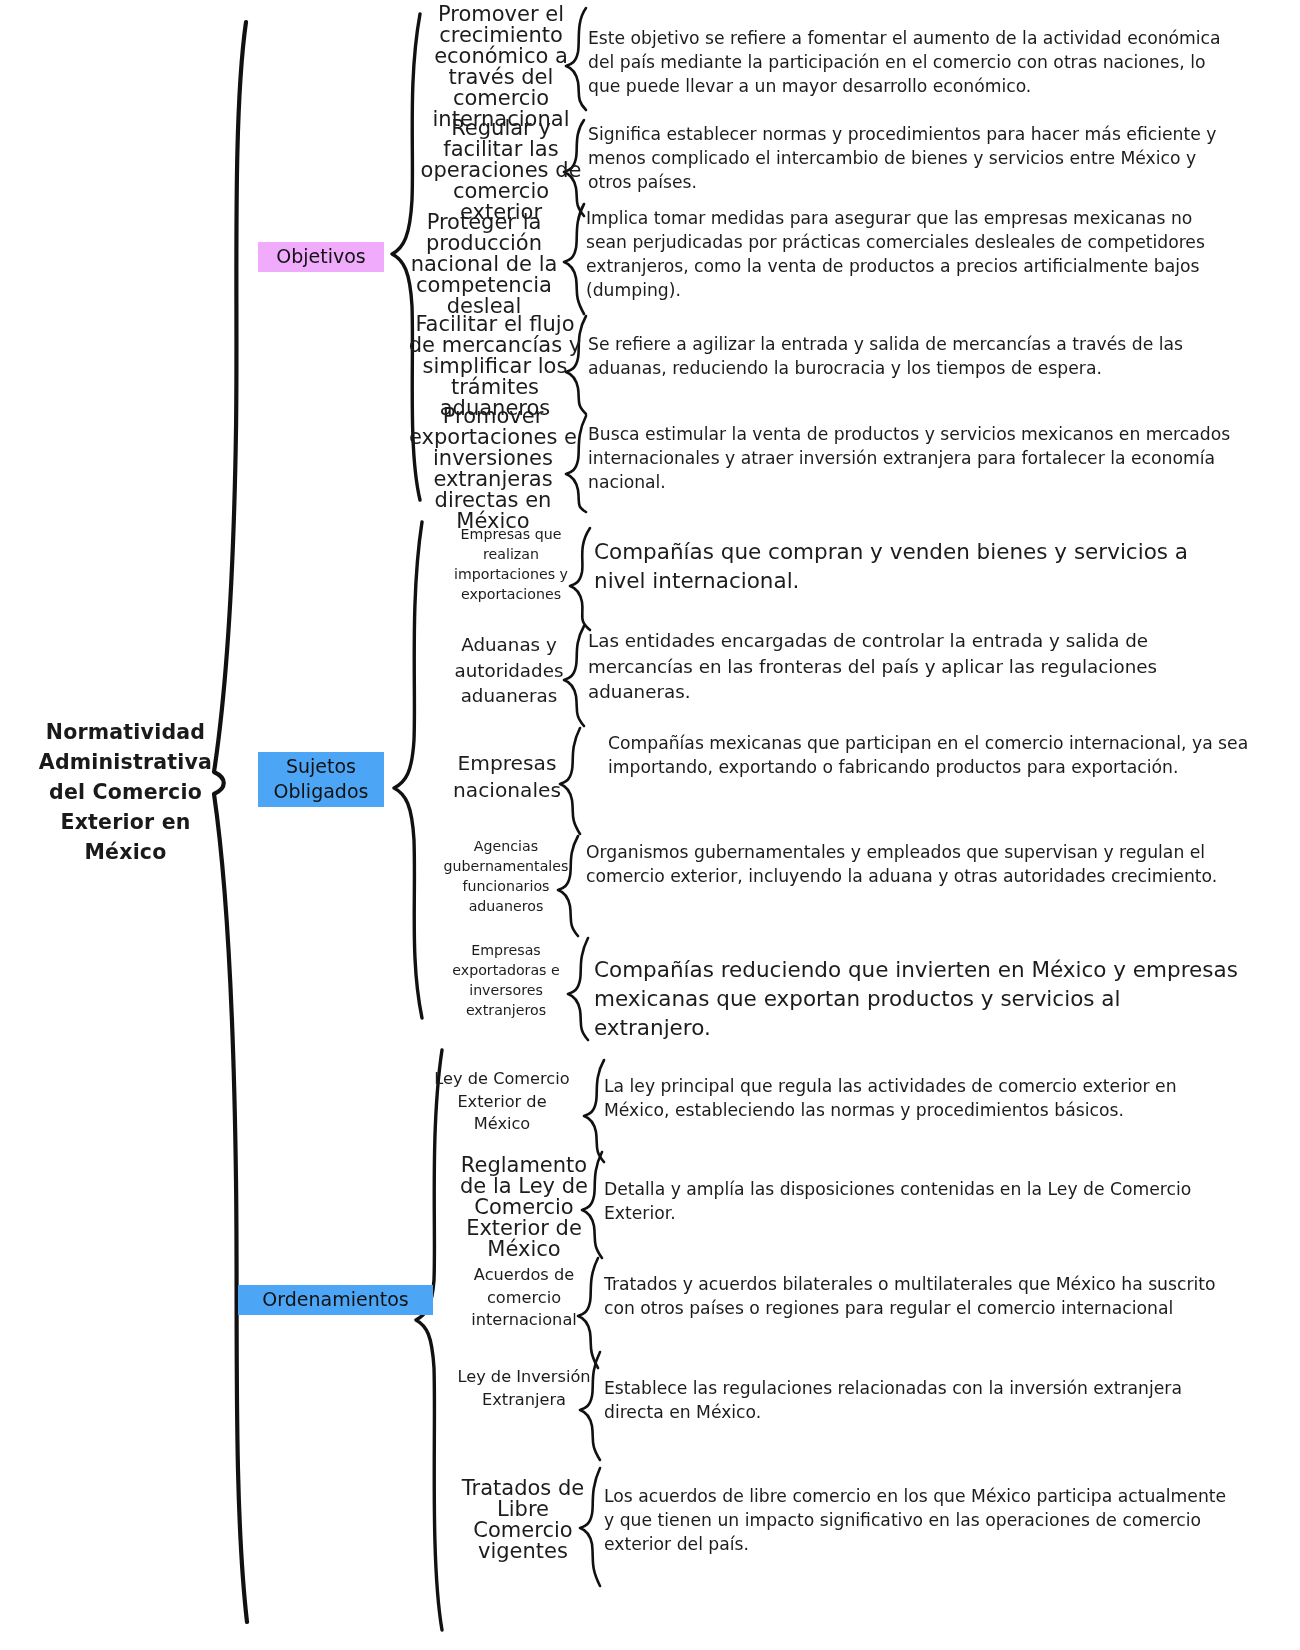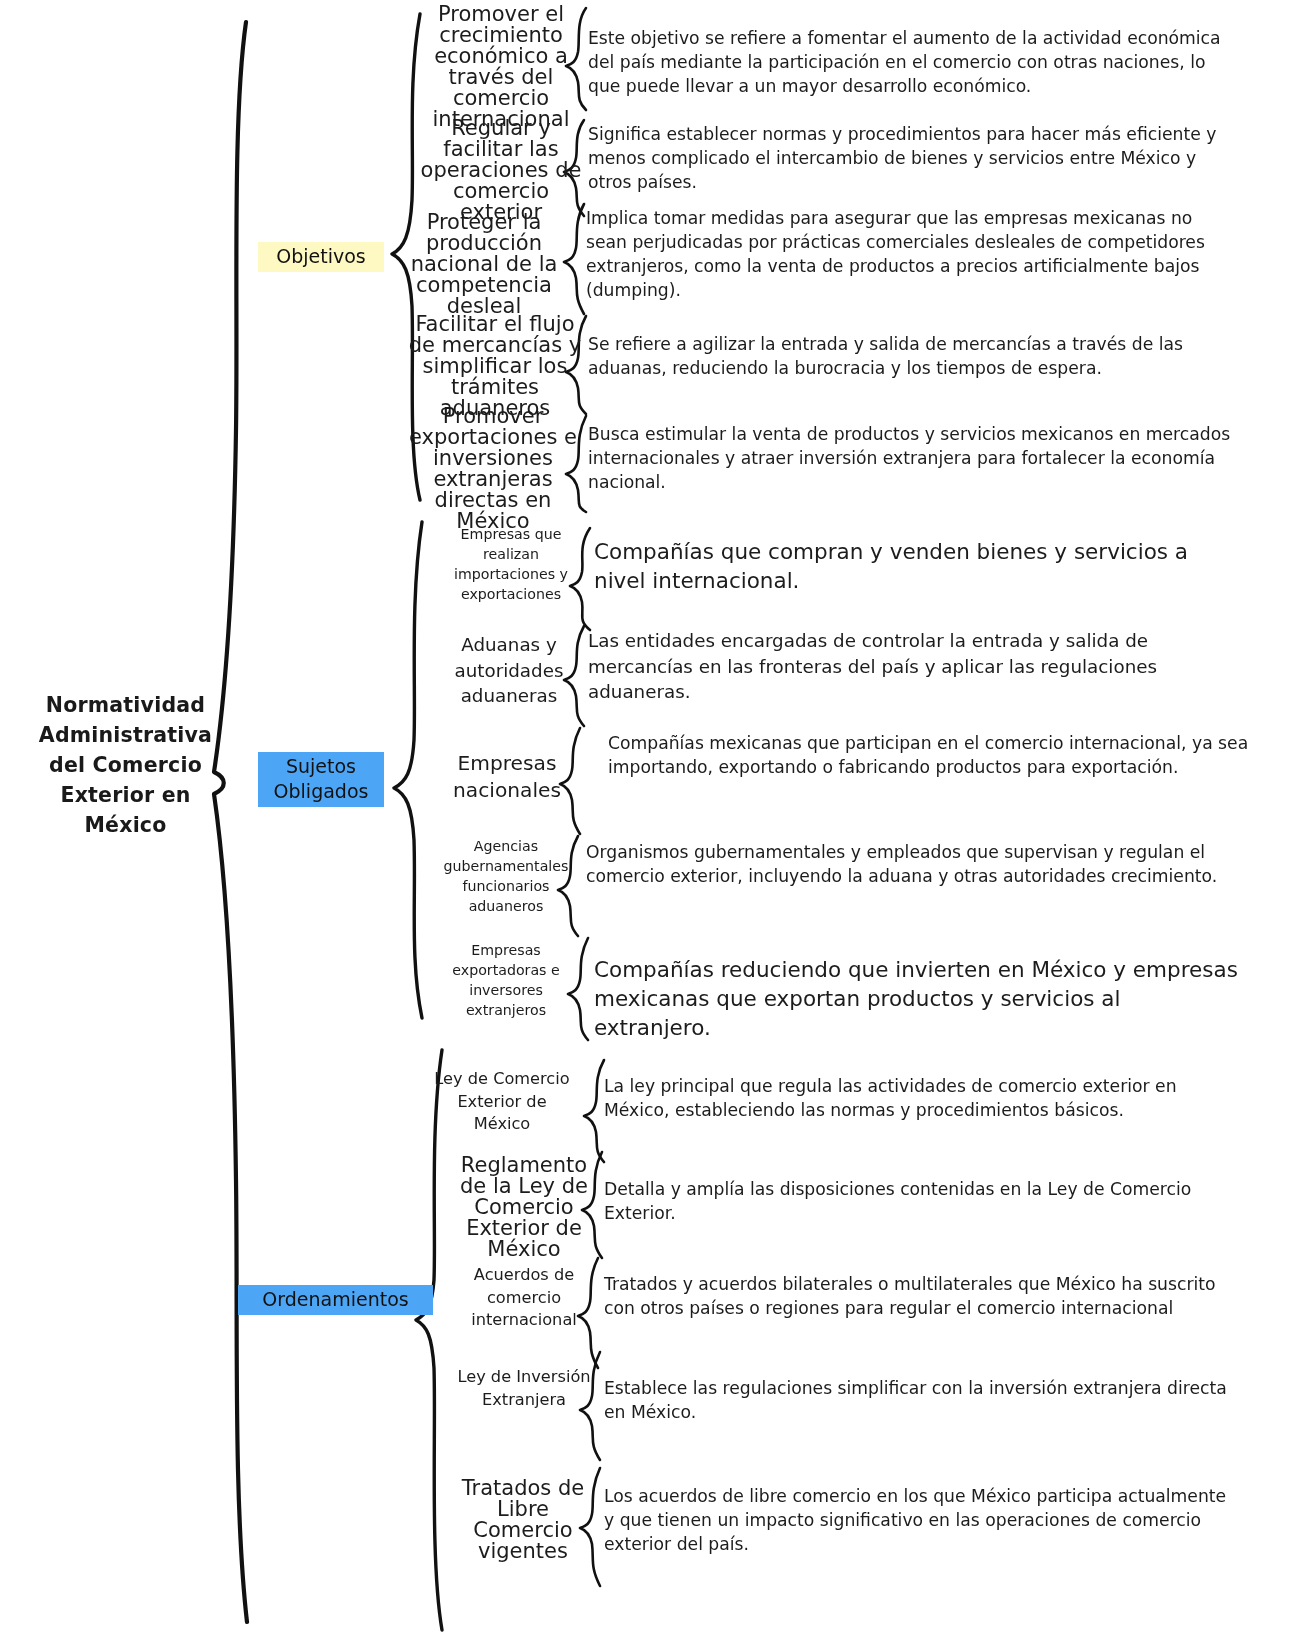--- a/index.html
+++ b/index.html
@@ -15,21 +15,21 @@
     position: relative;
     width: 1300px;
     height: 1650px;
     background: #fff;
   }
 
   
   .root-title {
     position: absolute;
     left: 0px;
-    top: 690px;
+    top: 717px;
     width: 215px;
     text-align: center;
     font-family: "DejaVu Sans", sans-serif;
     font-weight: bold;
     font-size: 20.5px;
     line-height: 30px;
     color: #1a1a1a;
     letter-spacing: 0.2px;
     padding-left: 36px;
   }
@@ -150,21 +150,21 @@
                C588,1212 592,1216 594,1226 C596,1240 592,1244 602,1258" stroke-width="2.6"></path>
       <path d="M598,1258 C588,1278 592,1292 590,1302 C588,1312 584,1314 578,1316
                C584,1318 588,1322 590,1332 C592,1346 588,1350 598,1368" stroke-width="2.6"></path>
       <path d="M600,1352 C590,1372 594,1386 592,1396 C590,1406 586,1408 580,1410
                C586,1412 590,1416 592,1426 C594,1440 590,1444 600,1460" stroke-width="2.6"></path>
       <path d="M600,1468 C590,1490 594,1504 592,1514 C590,1524 586,1526 580,1528
                C586,1530 590,1534 592,1544 C594,1560 590,1566 600,1586" stroke-width="2.6"></path>
     </g>
   </svg>
 
-  <div class="branch-label objetivos" style="background: #fef9c3;">Objetivos</div>
+  <div class="branch-label objetivos" style="background: #f0abfc;">Objetivos</div>
 
   <div class="branch-label sujetos" style="background: rgb(77, 166, 245);">Sujetos Obligados</div>
 
   <div class="branch-label ordenamientos" style="background: rgb(77, 166, 245);">Ordenamientos</div>
 
   <div class="leaf-title fs15" style="left:420px; top:4px; width:162px;">Promover el crecimiento económico a través del comercio internacional</div>
   <div class="leaf-desc fs17" style="left:588px; top:26px; width:644px;">Este objetivo se refiere a fomentar el aumento de la actividad económica del país mediante la participación en el comercio con otras naciones, lo que puede llevar a un mayor desarrollo económico.</div>
 
   <div class="leaf-title fs15" style="left:420px; top:118px; width:162px;">Regular y facilitar las operaciones de comercio exterior</div>
   <div class="leaf-desc fs17" style="left:588px; top:122px; width:644px;">Significa establecer normas y procedimientos para hacer más eficiente y menos complicado el intercambio de bienes y servicios entre México y otros países.</div>
@@ -196,18 +196,18 @@
   <div class="leaf-title fs16" style="left:428px; top:1068px; width:148px;">Ley de Comercio Exterior de México</div>
   <div class="leaf-desc fs17" style="left:604px; top:1074px; width:630px;">La ley principal que regula las actividades de comercio exterior en México, estableciendo las normas y procedimientos básicos.</div>
 
   <div class="leaf-title fs15" style="left:450px; top:1155px; width:148px;">Reglamento de la Ley de Comercio Exterior de México</div>
   <div class="leaf-desc fs17" style="left:604px; top:1177px; width:630px;">Detalla y amplía las disposiciones contenidas en la Ley de Comercio Exterior.</div>
 
   <div class="leaf-title fs16" style="left:452px; top:1264px; width:144px;">Acuerdos de comercio internacional</div>
   <div class="leaf-desc fs17" style="left:604px; top:1272px; width:630px;">Tratados y acuerdos bilaterales o multilaterales que México ha suscrito con otros países o regiones para regular el comercio internacional</div>
 
   <div class="leaf-title fs16" style="left:452px; top:1366px; width:144px;">Ley de Inversión Extranjera</div>
-  <div class="leaf-desc fs17" style="left:604px; top:1376px; width:630px;">Establece las regulaciones simplificar con la inversión extranjera directa en México.</div>
+  <div class="leaf-desc fs17" style="left:604px; top:1376px; width:630px;">Establece las regulaciones relacionadas con la inversión extranjera directa en México.</div>
 
   <div class="leaf-title fs15" style="left:448px; top:1478px; width:150px;">Tratados de Libre Comercio vigentes</div>
   <div class="leaf-desc fs17" style="left:604px; top:1484px; width:630px;">Los acuerdos de libre comercio en los que México participa actualmente y que tienen un impacto significativo en las operaciones de comercio exterior del país.</div>
 
 </div>
 
 </body></html>

